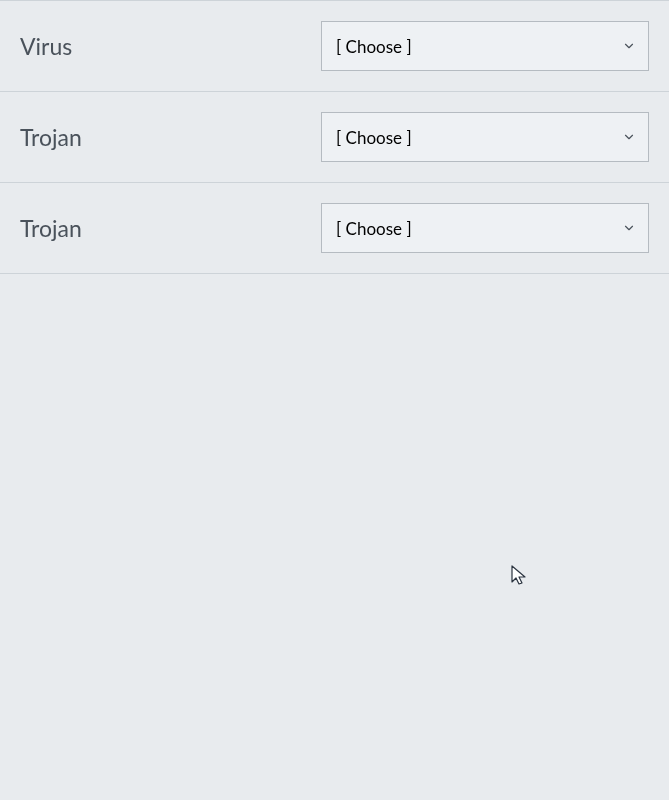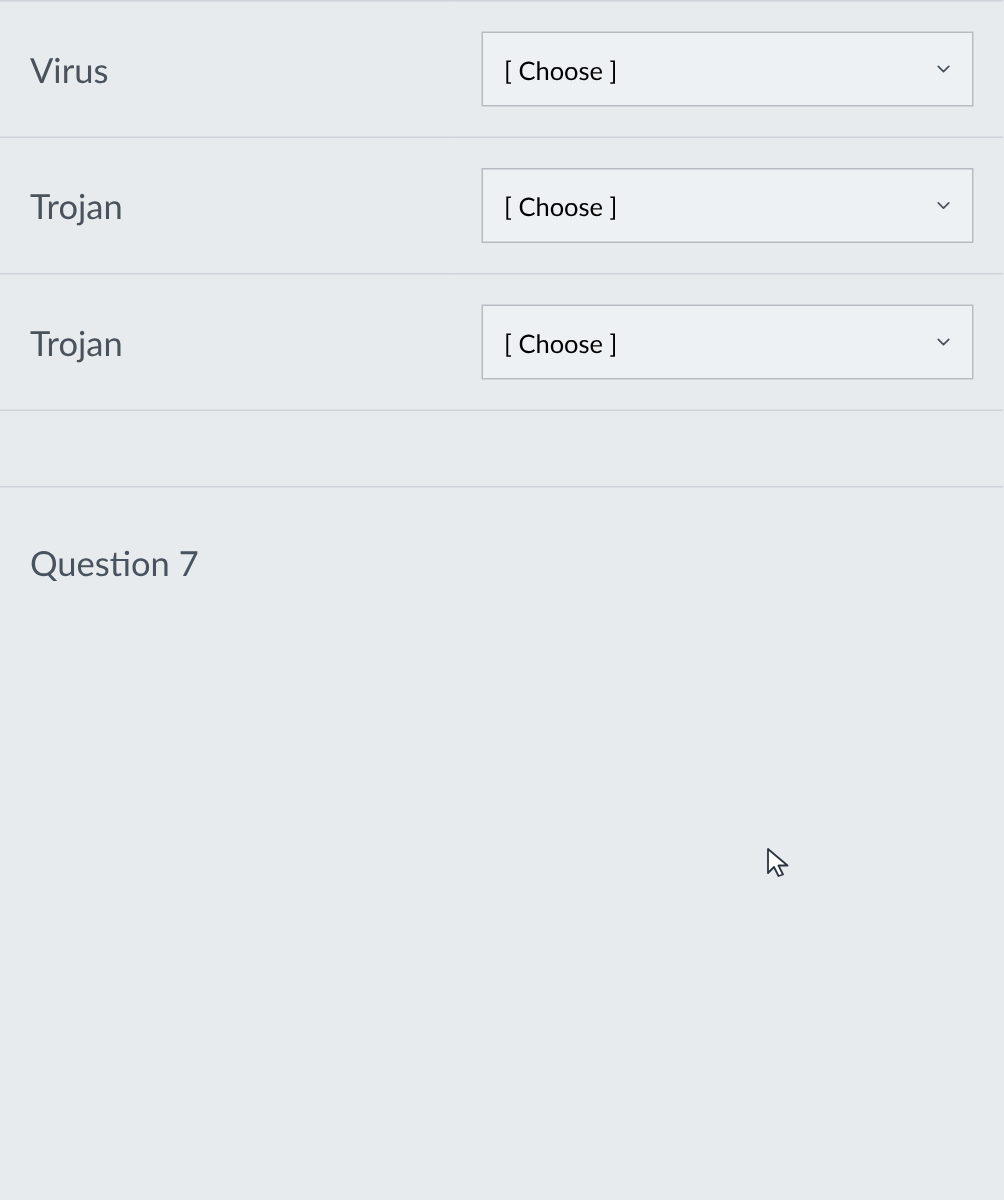--- a/index.html
+++ b/index.html
@@ -132,22 +132,19 @@
                 </svg>
           </span>
         </div>
       </td>
     </tr>
   </tbody>
     </table>
 
   <div class="divider"></div>
 
-  <div class="footer">
-    <div class="next-question">Question 7</div>
-  </div>
 </div>
 
 <div class="cursor">
   <svg width="18" height="22" viewBox="0 0 18 22">
     <path d="M2 2 L2 18 L6 14 L9 20 L12 19 L9 13 L15 13 Z" fill="#ffffff" stroke="#2b3440" stroke-width="1.2" stroke-linejoin="round"></path>
   </svg>
 </div>
 
 </body></html>

